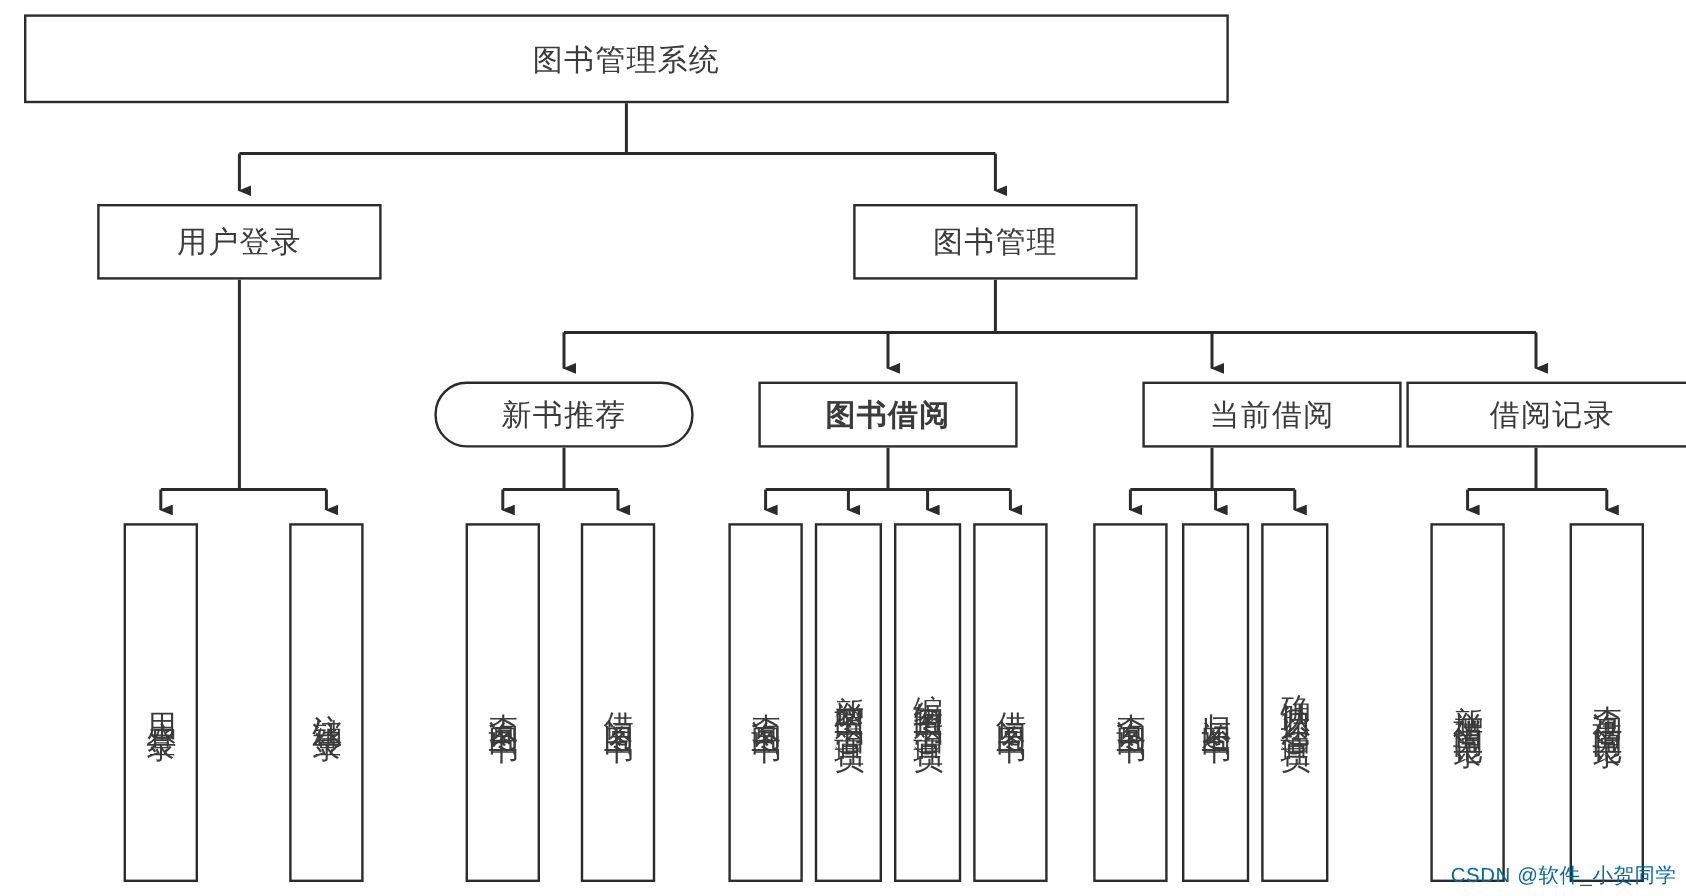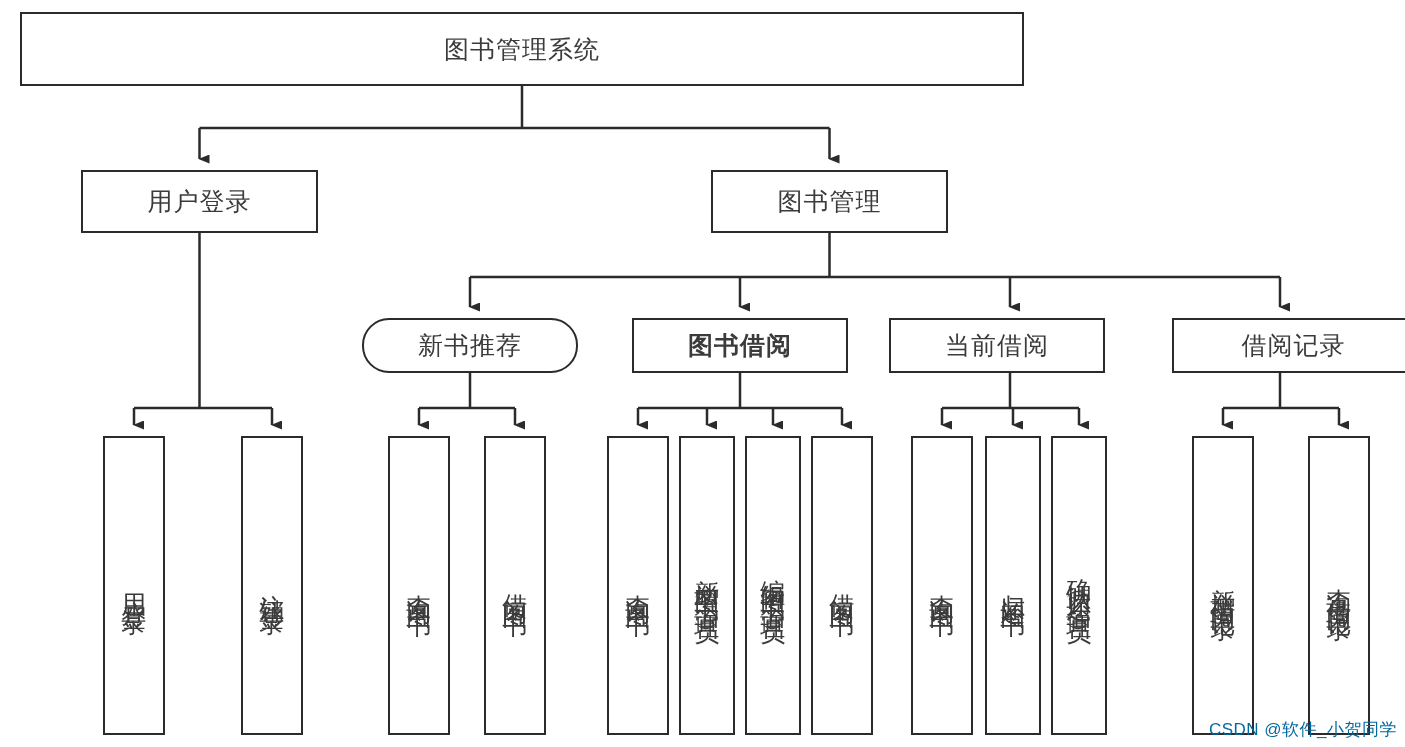--- a/index.html
+++ b/index.html
@@ -74,21 +74,21 @@
       </div>
       <div class="node h" style="left: 711px; top: 170px; width: 237px; height: 63px;">
         <span>图书管理</span>
       </div>
       <div class="node h" style="left: 362px; top: 318px; width: 216px; height: 55px; border-radius: 27px;">
         <span>新书推荐</span>
       </div>
       <div class="node h" style="left: 632px; top: 318px; width: 216px; height: 55px; font-weight: bold;">
         <span>图书借阅</span>
       </div>
-      <div class="node h" style="left: 889px; top: 318px; width: 216px; height: 55px;">
+      <div class="node h" style="left: 952px; top: 318px; width: 216px; height: 55px;">
         <span>当前借阅</span>
       </div>
       <div class="node h" style="left: 1172px; top: 318px; width: 243px; height: 55px;">
         <span>借阅记录</span>
       </div>
       <div class="node v" style="left: 103px; top: 436px; width: 62px; height: 299px;">
         <span>用户登录</span>
       </div>
       <div class="node v" style="left: 241px; top: 436px; width: 62px; height: 299px;">
         <span>注销登录</span>

